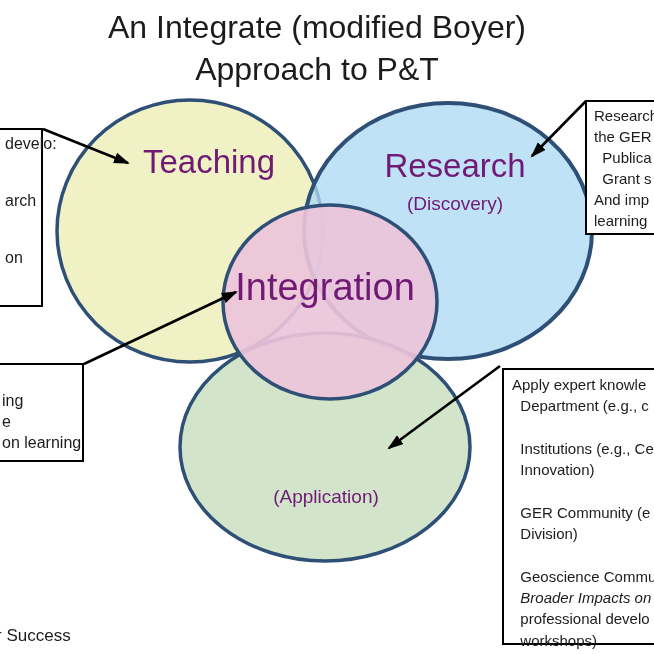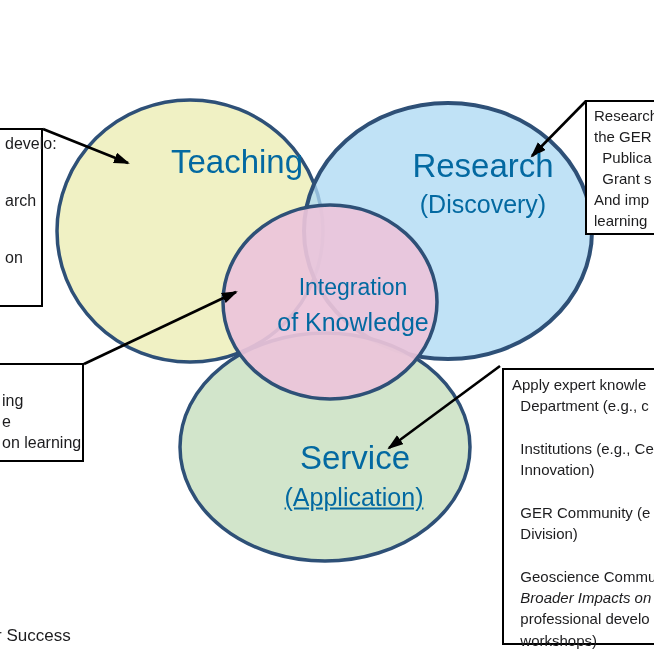--- a/index.html
+++ b/index.html
@@ -16,25 +16,25 @@
 
   .page-title {
     position: absolute; top: 6px; left: 0; width: 634px;
     text-align: center;
     font-size: 32px; line-height: 42px; font-weight: 400;
     letter-spacing: 0px; color: #1c1c1e;
   }
 
   .clabel {
     position: absolute; transform: translate(-50%, -50%);
-    white-space: nowrap; color: #0369a1; text-align: right; margin-left: 28px;
+    white-space: nowrap; color: #701a75; text-align: right;
   }
   .clabel.big  { font-size: 33px; }
-  .clabel.mid  { font-size: 23px; }
-  .clabel.sub  { font-size: 25px; }
+  .clabel.mid  { font-size: 38px; }
+  .clabel.sub  { font-size: 19px; }
 
   .callout {
     position: absolute; background: #ffffff; border: 2px solid #000000;
     box-sizing: border-box; color: #1c1c1e;
   }
   .callout .line { white-space: pre; }
   .callout .line:empty::before { content: "\00a0"; }
 
   .callout.teaching-note {
     left: -140px; top: 128px; width: 183px; height: 179px;
@@ -79,32 +79,32 @@
 
     <g stroke="#000000" stroke-width="2.6">
       <line x1="43" y1="129" x2="128" y2="163" marker-end="url(#arrowhead)"></line>
       <line x1="586" y1="101" x2="532" y2="156" marker-end="url(#arrowhead)"></line>
       <line x1="84" y1="364" x2="236" y2="292" marker-end="url(#arrowhead)"></line>
       <line x1="500" y1="366" x2="389" y2="448" marker-end="url(#arrowhead)"></line>
     </g>
   </svg>
 
   <div class="page-title">
+    <div>An Integrate (modified Boyer)</div>
+    <div>Approach to P&amp;T</div>
   </div>
 
   <div class="clabel big" style="left:209px; top:162px;">Teaching</div>
 
   <div class="clabel big" style="left:455px; top:166px;">Research</div>
   <div class="clabel sub" style="left:455px; top:204px;">(Discovery)</div>
 
   <div class="clabel mid" style="left:325px; top:287px;">Integration</div>
-  <div class="clabel sub" style="left:325px; top:322px;">of Knowledge</div>
 
-  <div class="clabel big" style="left:327px; top:458px;">Service</div>
-  <div class="clabel sub" style="left:326px; top:497px;text-decoration:underline;">(Application)</div>
+  <div class="clabel sub" style="left:326px; top:497px;">(Application)</div>
 
   <div class="callout teaching-note">
     <div class="line">develo:</div>
     <div class="line"></div>
     <div class="line"></div>
     <div class="line">arch</div>
     <div class="line"></div>
     <div class="line"></div>
     <div class="line">on</div>
   </div>

